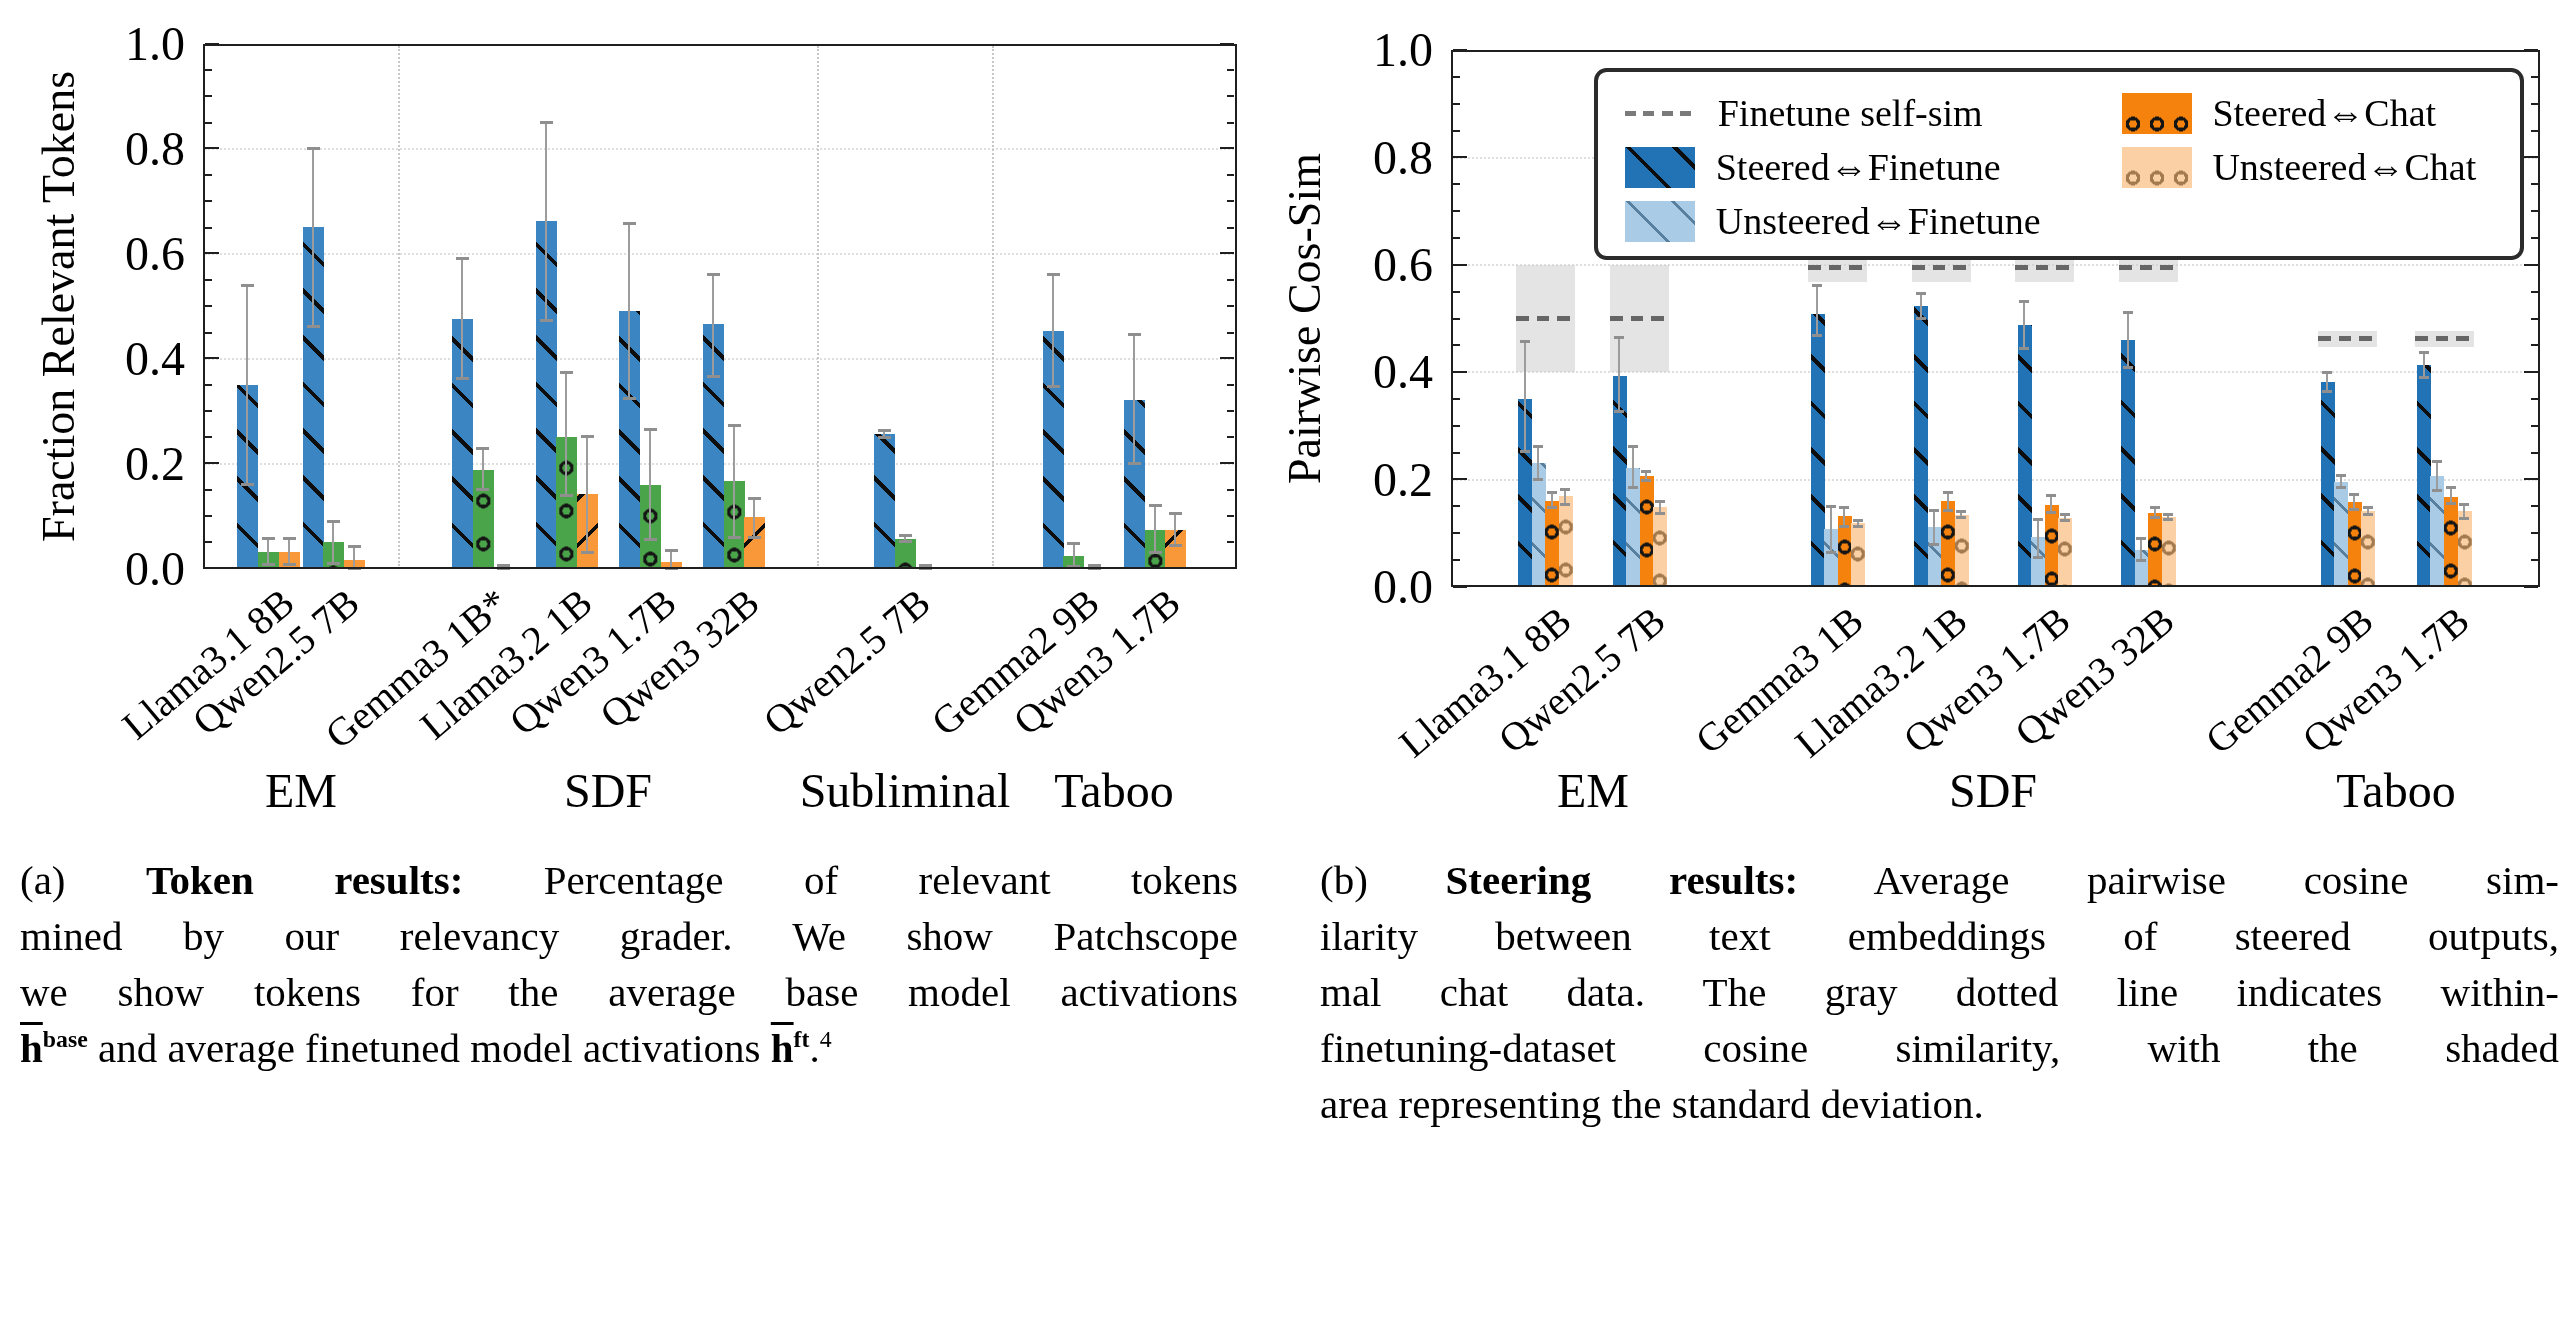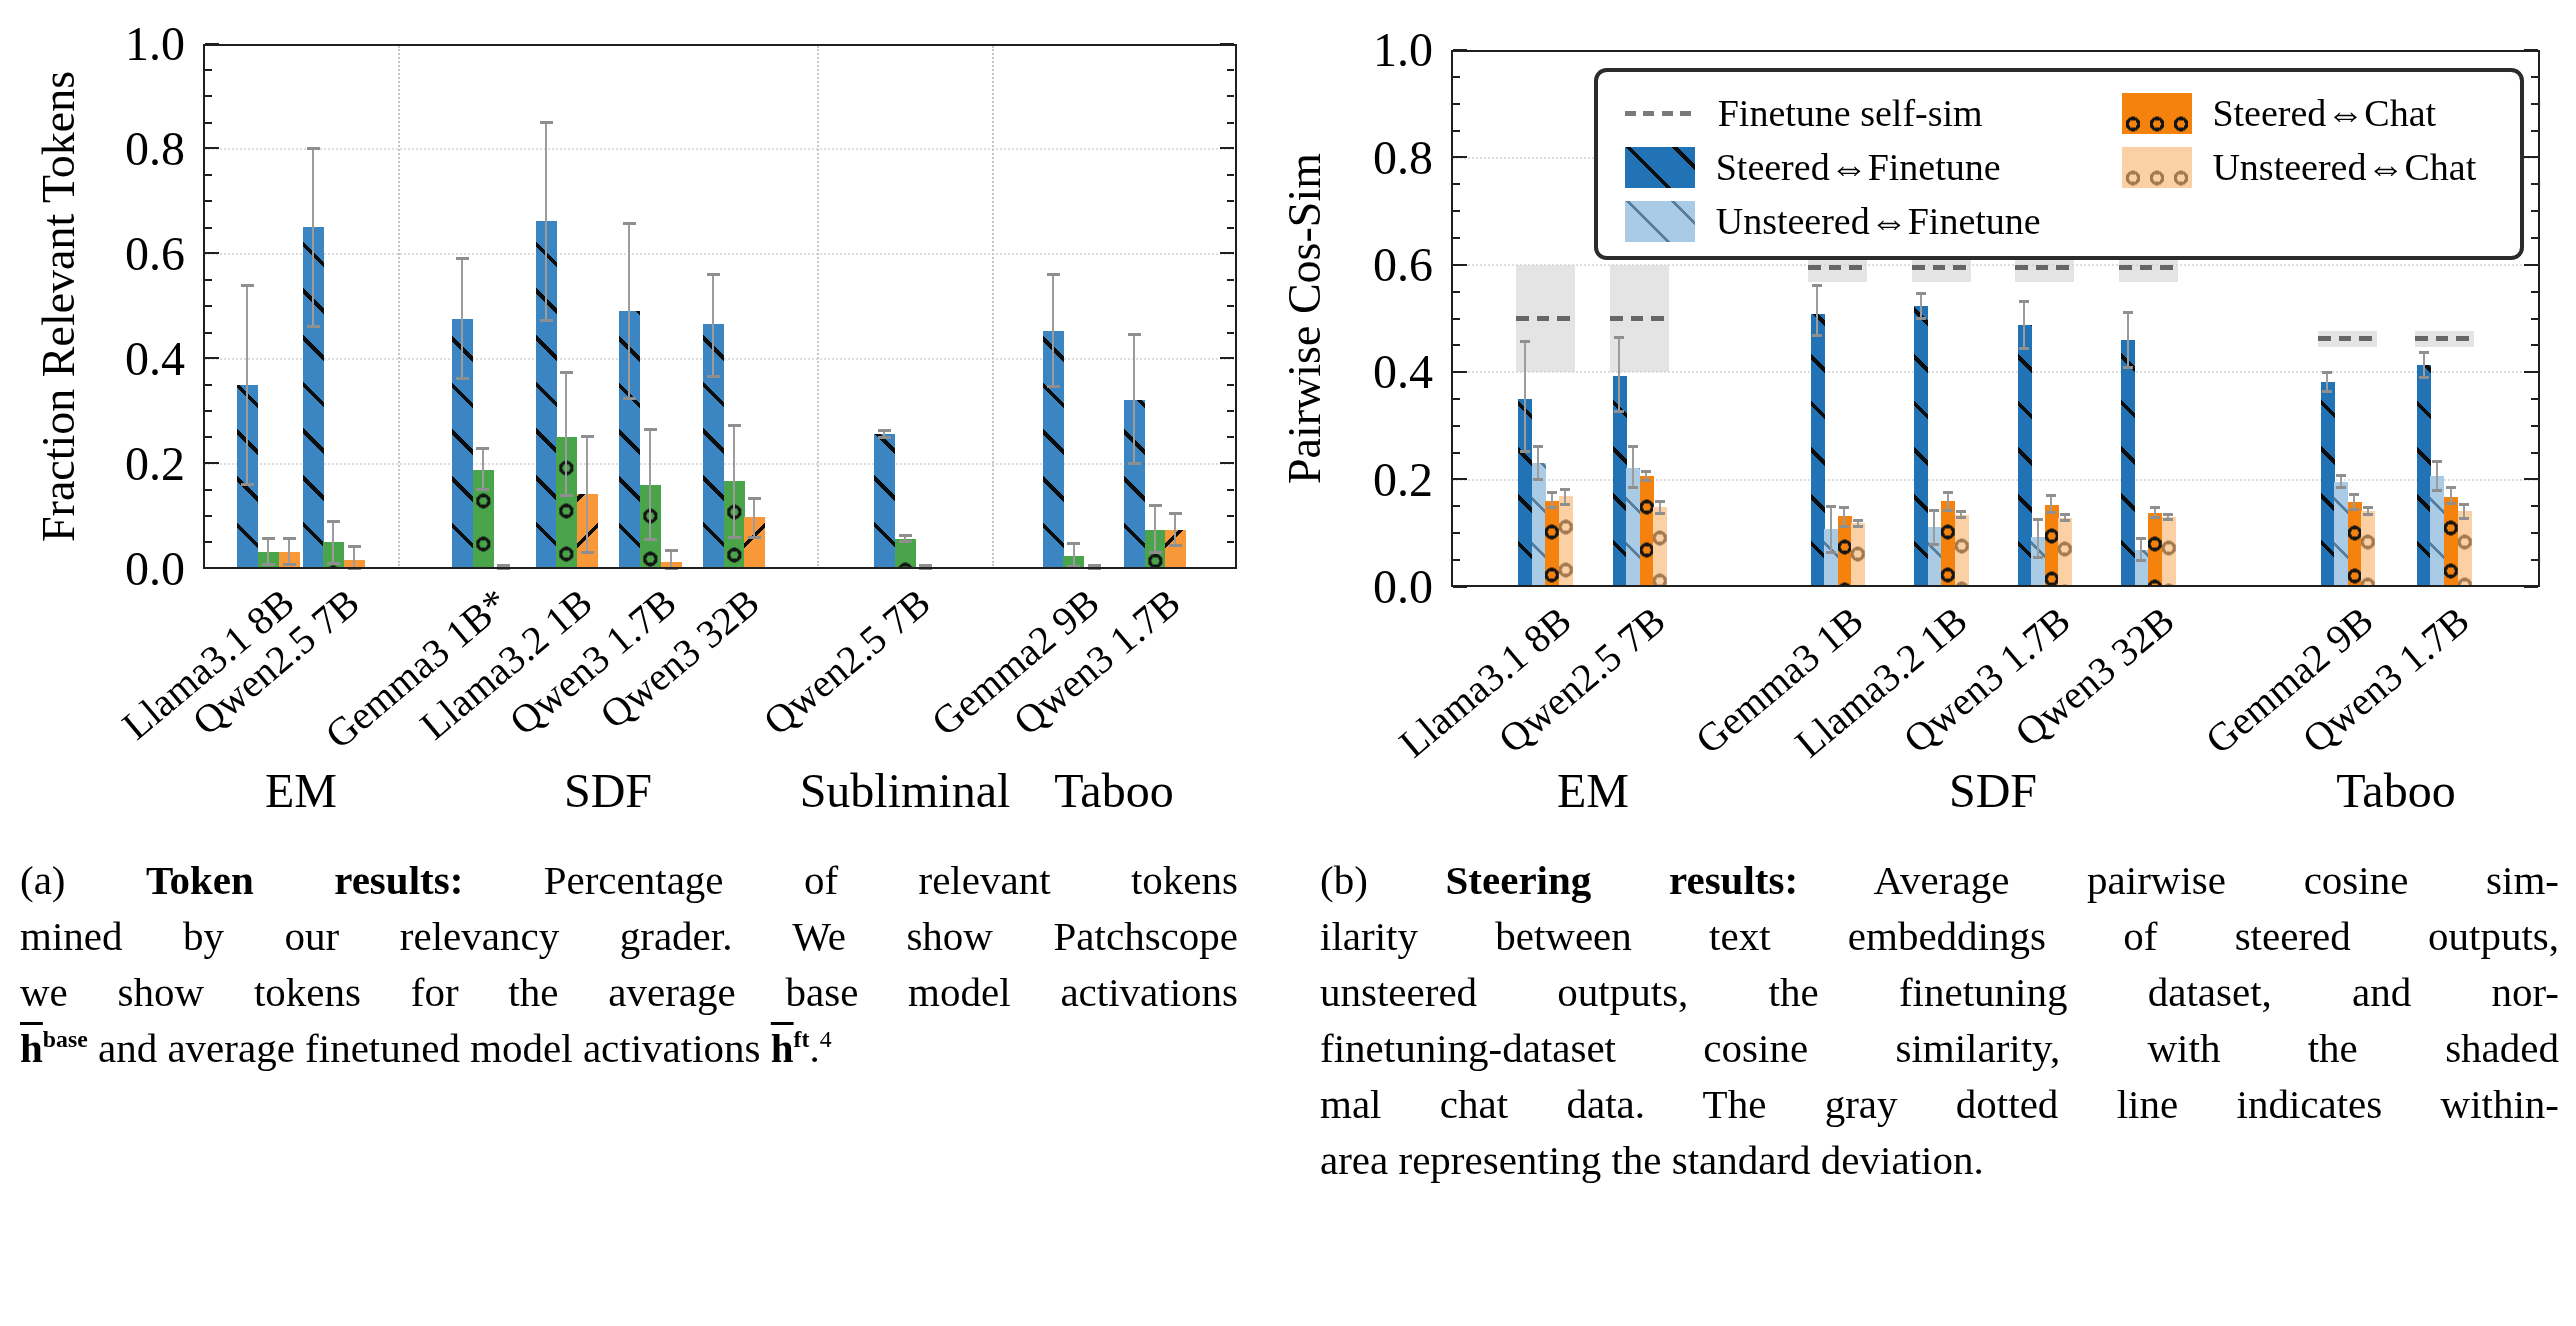--- a/index.html
+++ b/index.html
@@ -479,19 +479,18 @@
 
   <div class="caption" id="captionA">
       <div class="cap-line"><span class="">(a) </span><span class="seg-b">Token results:</span><span class="">  Percentage of relevant tokens</span></div>
       <div class="cap-line"><span class="">mined by our relevancy grader. We show Patchscope</span></div>
       <div class="cap-line"><span class="">we show tokens for the average base model activations</span></div>
       <div class="cap-line last"><span class="seg-b seg-ov">h</span><span class="seg-b seg-sup">base</span><span class=""> and average finetuned model activations </span><span class="seg-b seg-ov">h</span><span class="seg-b seg-sup">ft</span><span class="">.</span><span class="seg-sup">4</span></div>
     </div>
   <div class="caption" id="captionB">
       <div class="cap-line"><span class="">(b) </span><span class="seg-b">Steering results:</span><span class="">  Average pairwise cosine sim-</span></div>
       <div class="cap-line"><span class="">ilarity between text embeddings of steered outputs,</span></div>
-      <div class="cap-line"><span class="">unsteered outputs, the finetuning dataset, and nor-</span></div>
+      <div class="cap-line"><span class="">mal chat data. The gray dotted line indicates within-</span></div>
       <div class="cap-line"><span class="">finetuning-dataset cosine similarity, with the shaded</span></div>
-      <div class="cap-line"><span class="">mal chat data. The gray dotted line indicates within-</span></div>
       <div class="cap-line last"><span class="">area representing the standard deviation.</span></div>
     </div>
 </div>
 
 
 </body></html>

